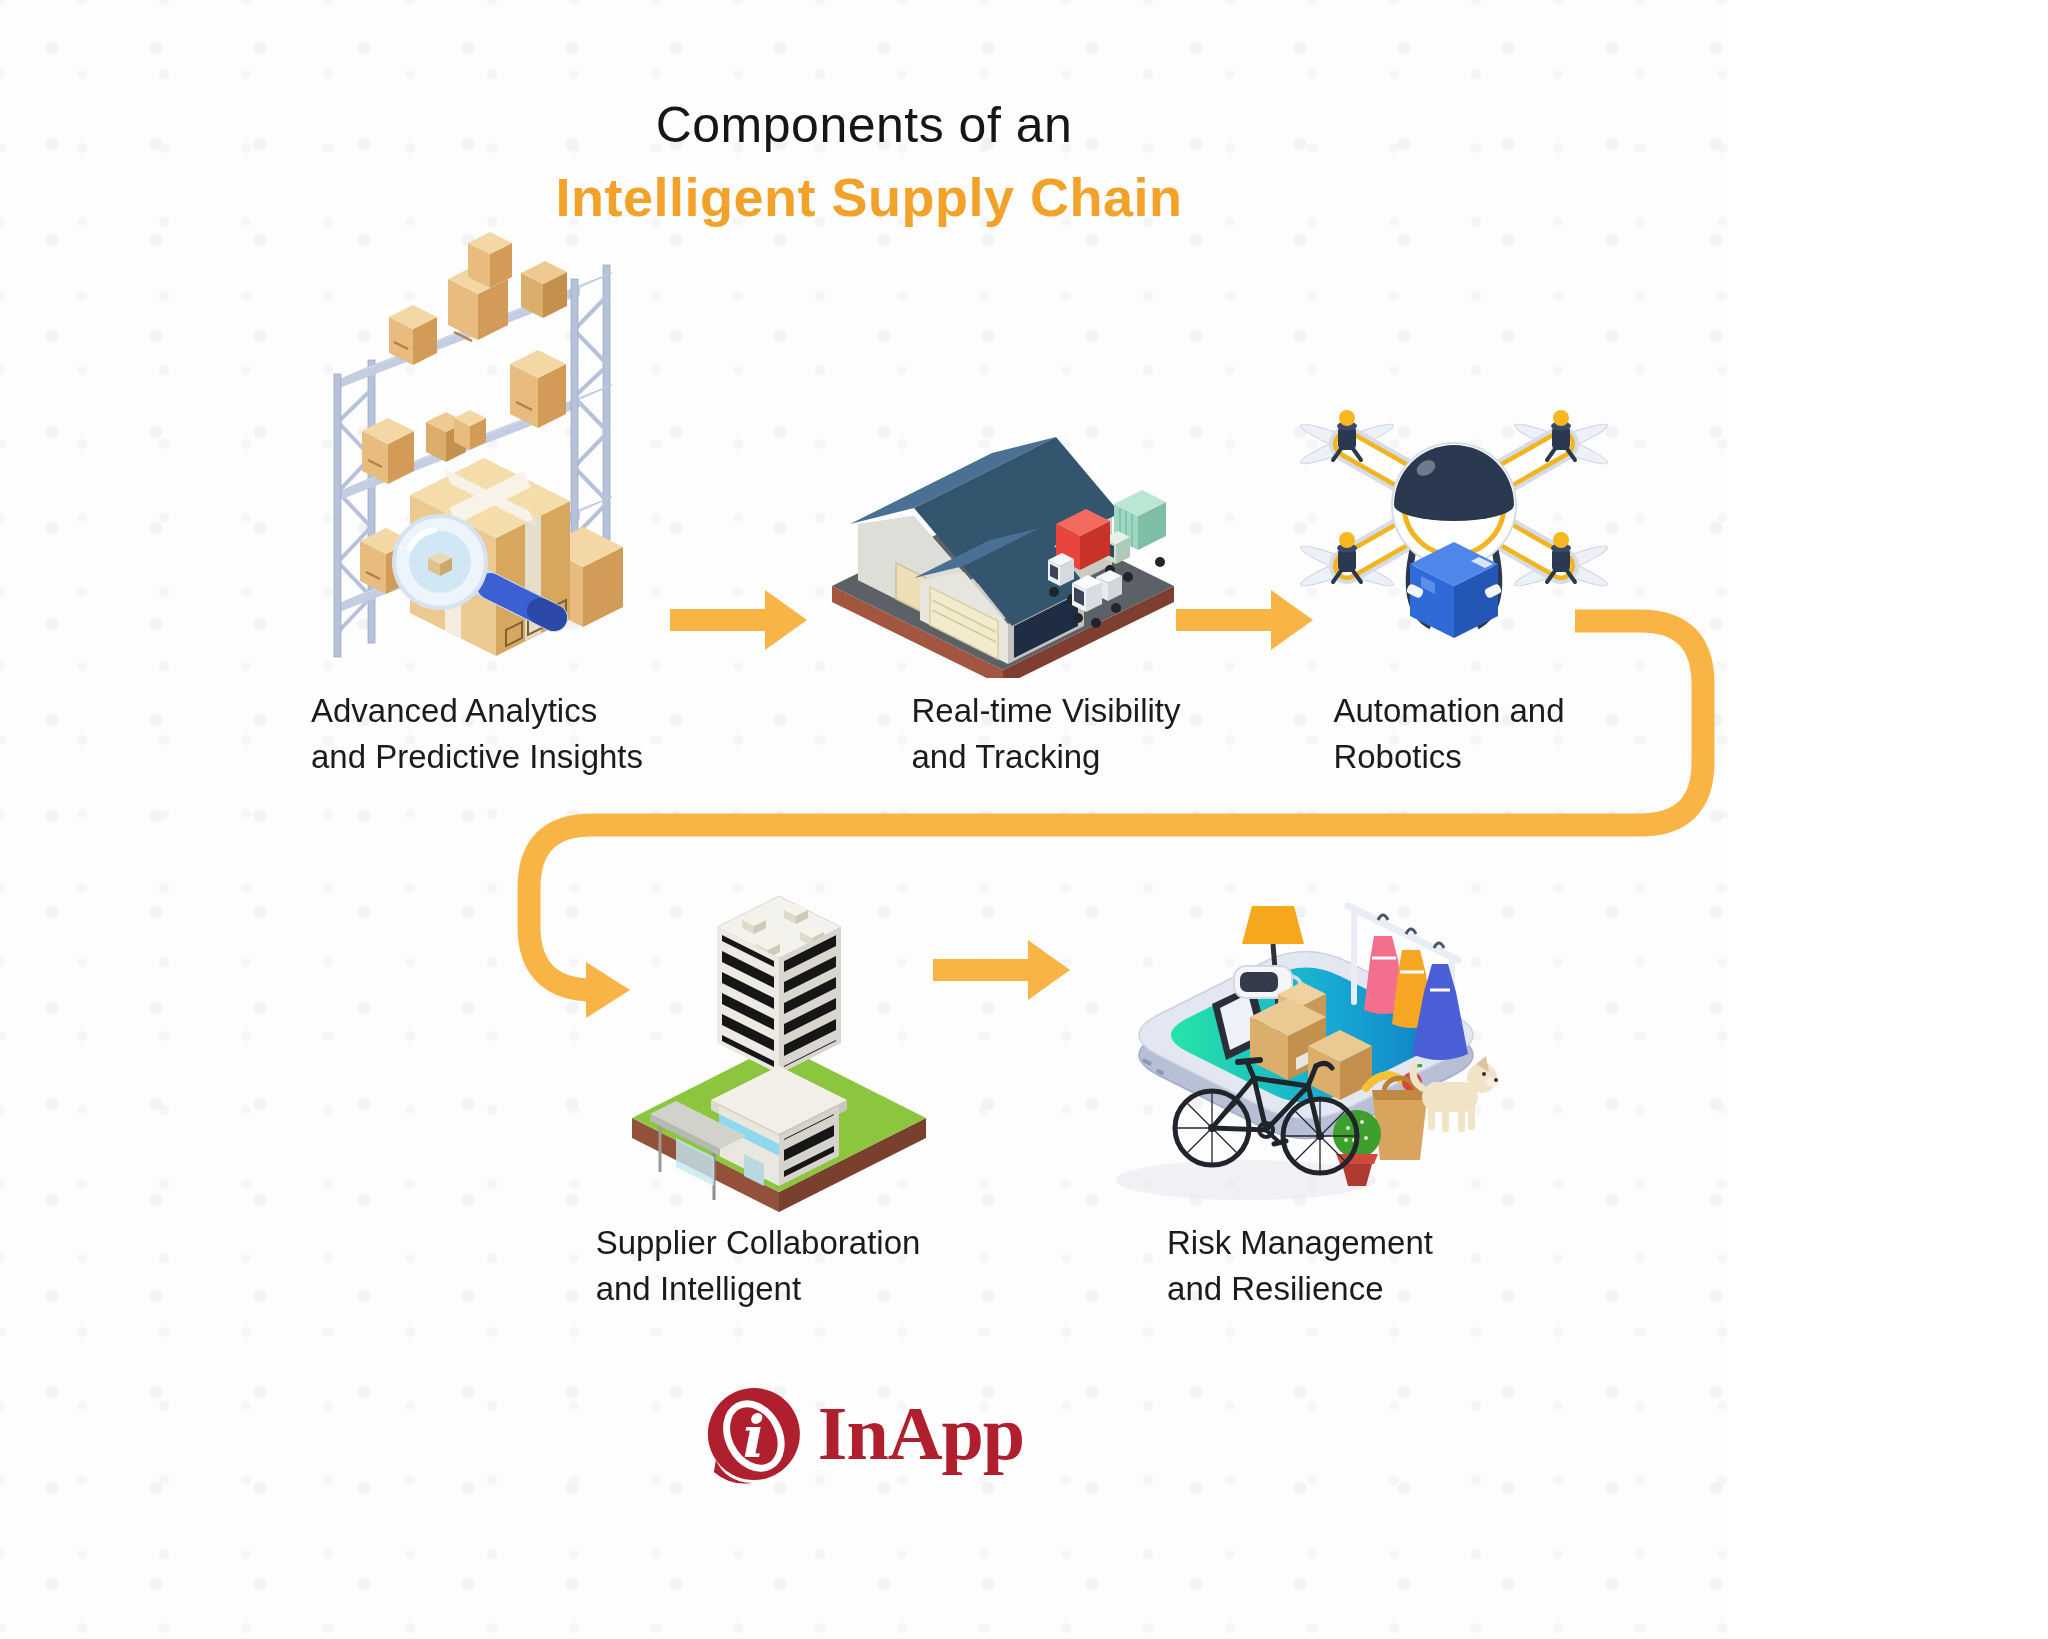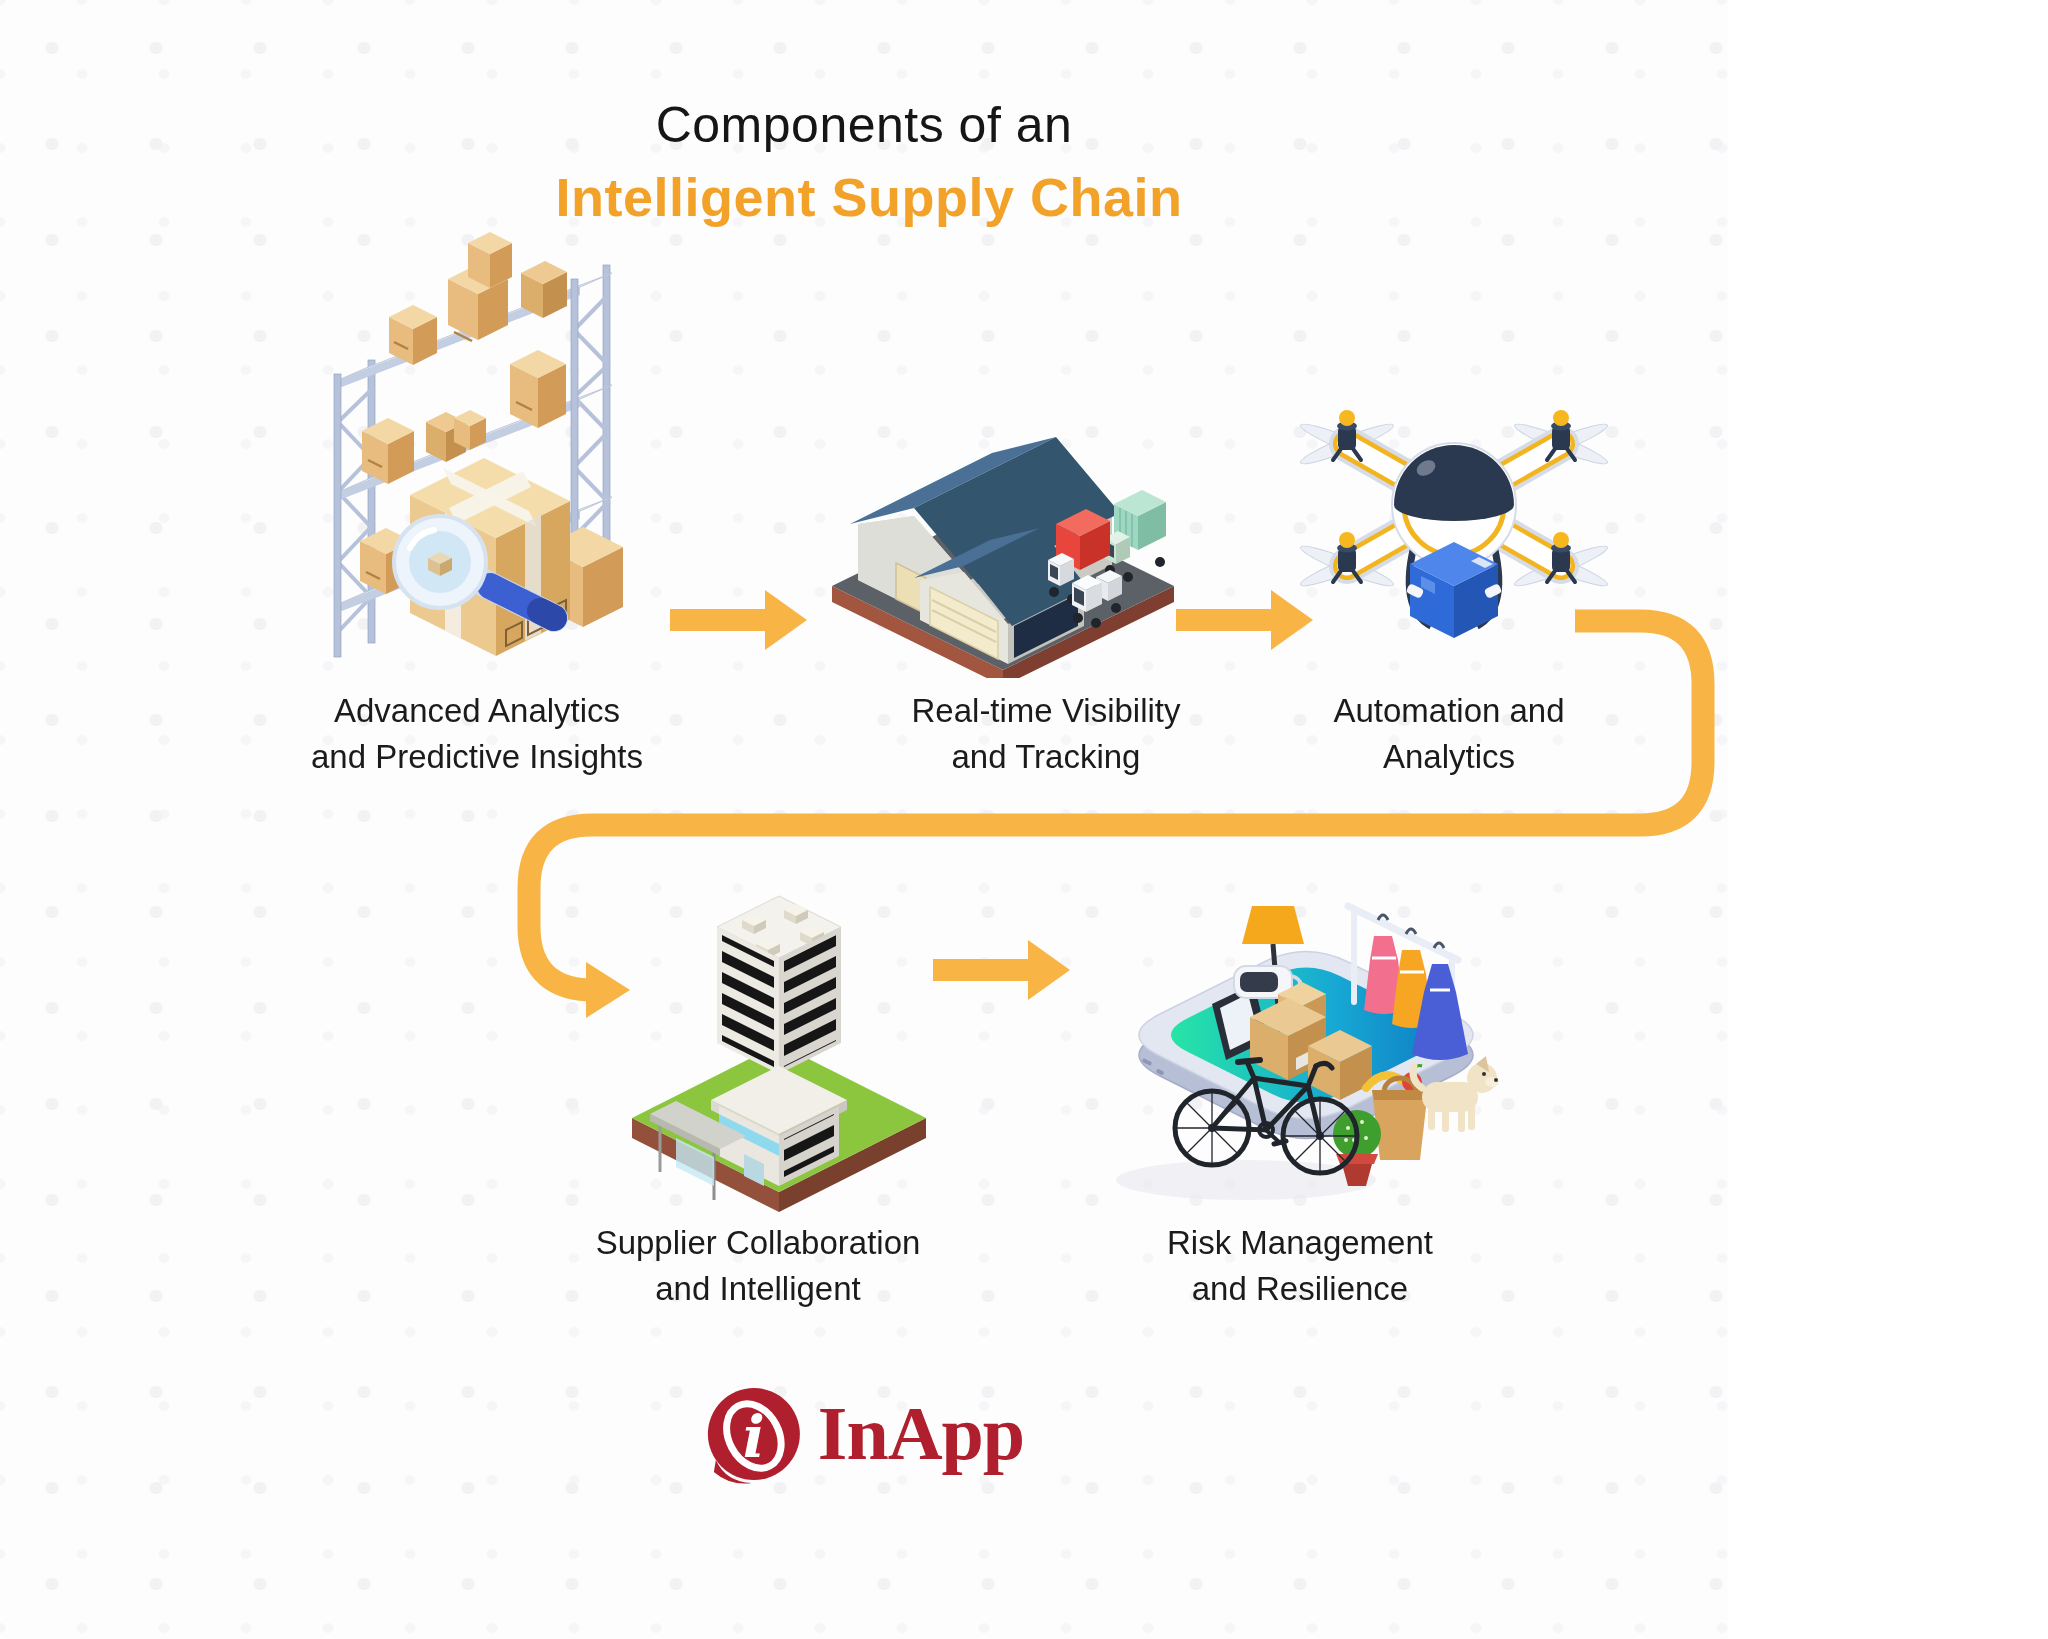--- a/index.html
+++ b/index.html
@@ -12,21 +12,21 @@
     background-size:104px 96px, 82px 74px;
     background-position:0 0, 41px 37px;
     font-family:"Liberation Sans", sans-serif;
   }
   .title-block{position:absolute;left:0;right:0;top:96px;text-align:center;}
   .title-line1{font-size:50px;font-weight:400;color:#161616;letter-spacing:.5px;}
   .title-line2{margin-top:12px;font-size:54px;font-weight:700;color:#F2A129;letter-spacing:.5px;padding-left:10px;}
   .icon{position:absolute;}
   .caption{
     position:absolute;transform:translateX(-50%);
-    text-align:center;font-size:33px;line-height:46px;color:#1b1b1b;white-space:nowrap;
+    text-align:left;font-size:33px;line-height:46px;color:#1b1b1b;white-space:nowrap;
   }
   .arrow{position:absolute;}
   .wrap-arrow{position:absolute;left:0;top:0;pointer-events:none;}
   .logo{
     position:absolute;left:50%;top:1386px;transform:translateX(-50%);
     display:flex;align-items:center;gap:14px;
   }
   .logo-text{
     font-family:Liberation Serif, serif;font-weight:700;font-size:76px;color:#B01F2E;
     letter-spacing:-1px;padding-bottom:6px;
@@ -276,21 +276,21 @@
       <polygon points="171,258 215,236 215,184 171,206" fill="#2456b6"></polygon>
       <polygon points="171,206 127,184 171,162 215,184" fill="#4f86ec"></polygon>
       <polygon points="196,177 210,184 202,188 188,181" fill="#eaf0fa" opacity="0.9"></polygon>
       <polygon points="138,196 152,203 152,214 138,207" fill="#6fa0f0" opacity="0.7"></polygon>
       <rect x="124" y="206" width="16" height="10" rx="4" fill="#f4f6fa" transform="rotate(26 132 211)"></rect>
       <rect x="202" y="206" width="16" height="10" rx="4" fill="#f4f6fa" transform="rotate(-26 210 211)"></rect>
     </g>
   </svg>
   <div class="caption" style="left:1449px;top:688px">
     <span>Automation and</span><br>
-    <span>Analytics</span>
+    <span>Robotics</span>
   </div>
 
   <svg class="wrap-arrow" width="2048" height="1639" viewBox="0 0 2048 1639">
     <path d="M 1575 621 H 1640 Q 1703 621 1703 684 V 762 Q 1703 825 1640 825 H 592 Q 529 825 529 888 V 926 Q 529 987 588 990" fill="none" stroke="#F8B545" stroke-width="23"></path>
     <polygon points="586,962 586,1018 630,990" fill="#F8B545"></polygon>
   </svg>
 
   <svg class="icon" style="left:616px;top:856px" width="326" height="356" viewBox="0 0 326 356">
     <defs>
       <pattern id="pwL" width="8" height="21" patternUnits="userSpaceOnUse" patternTransform="matrix(1,0.5,0,1,0,0)">

